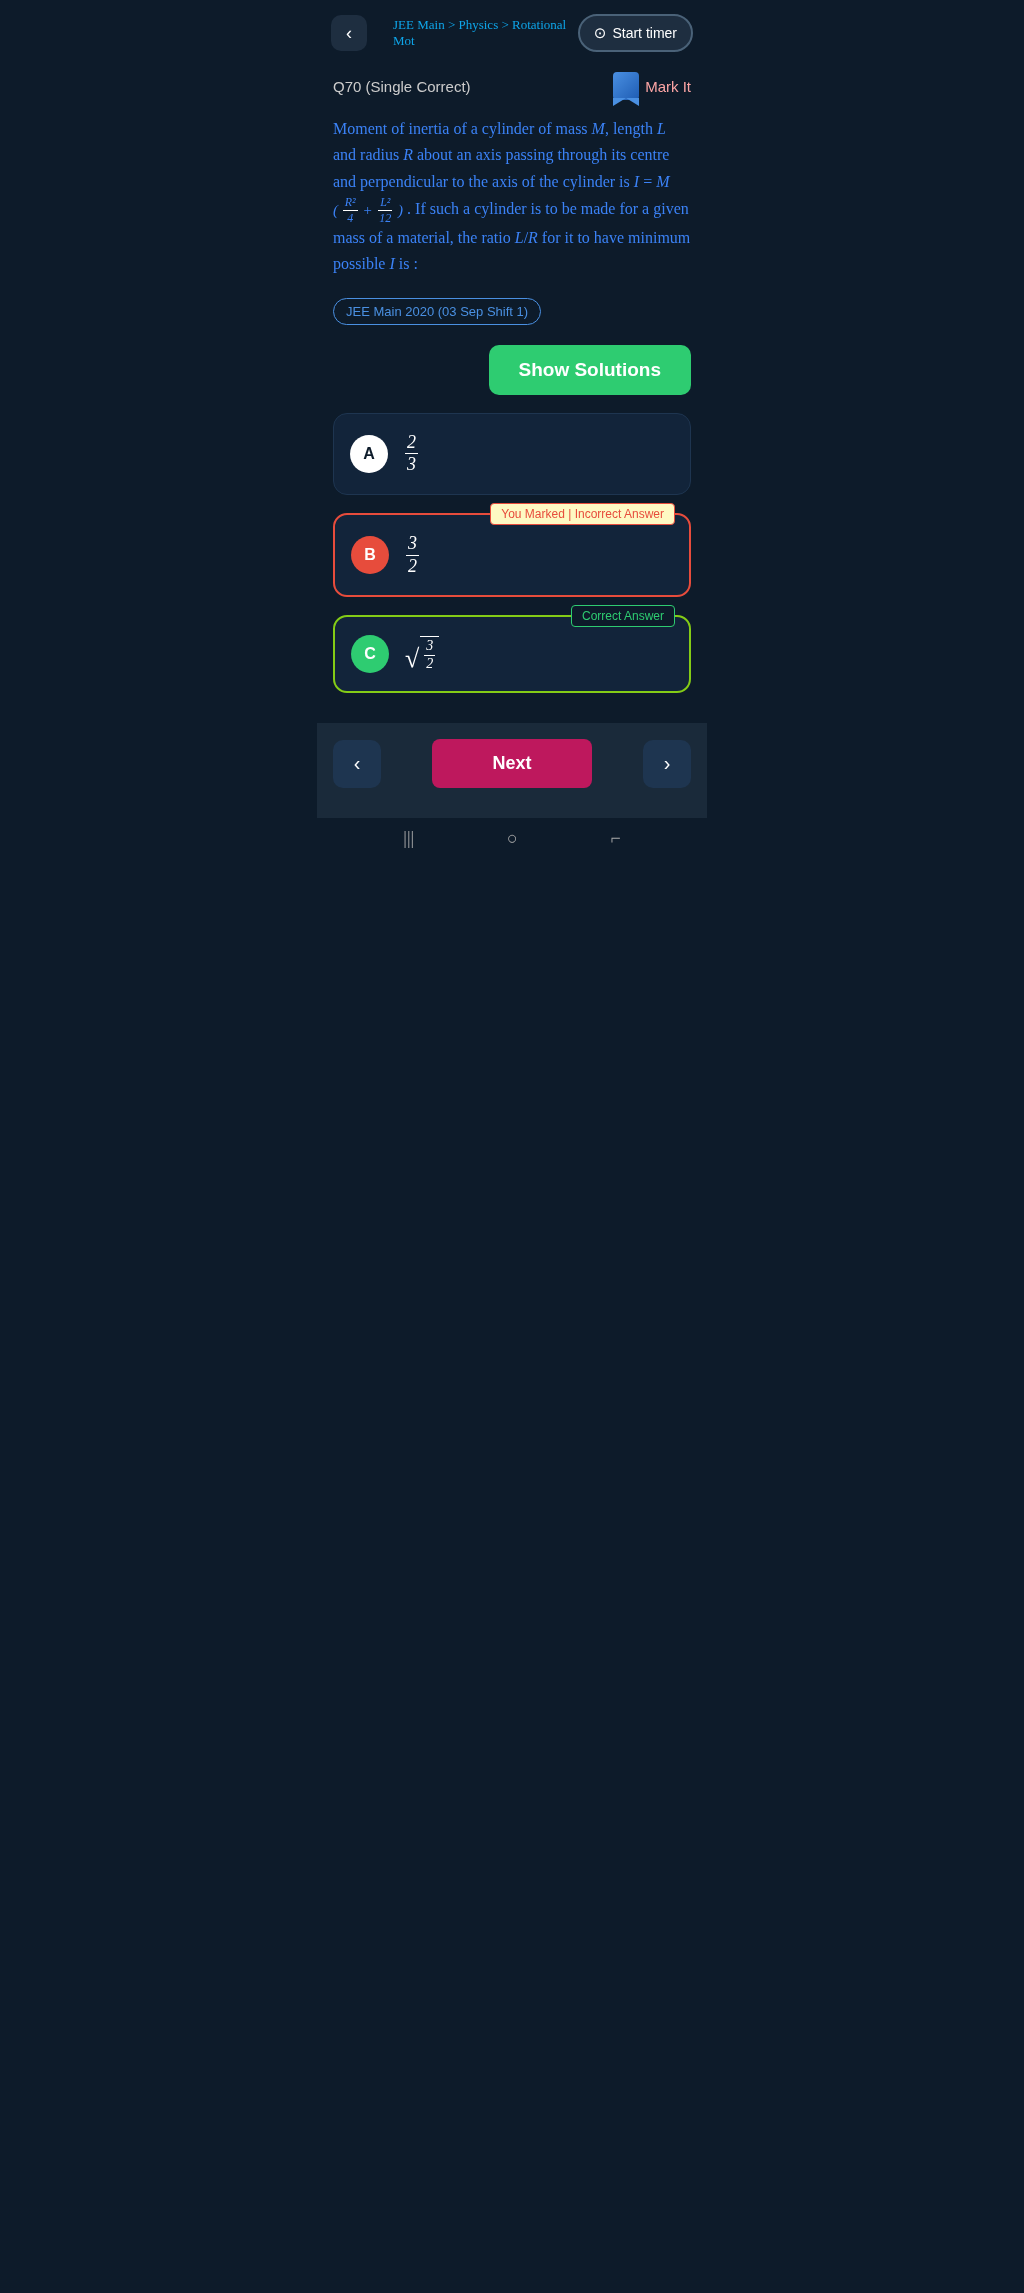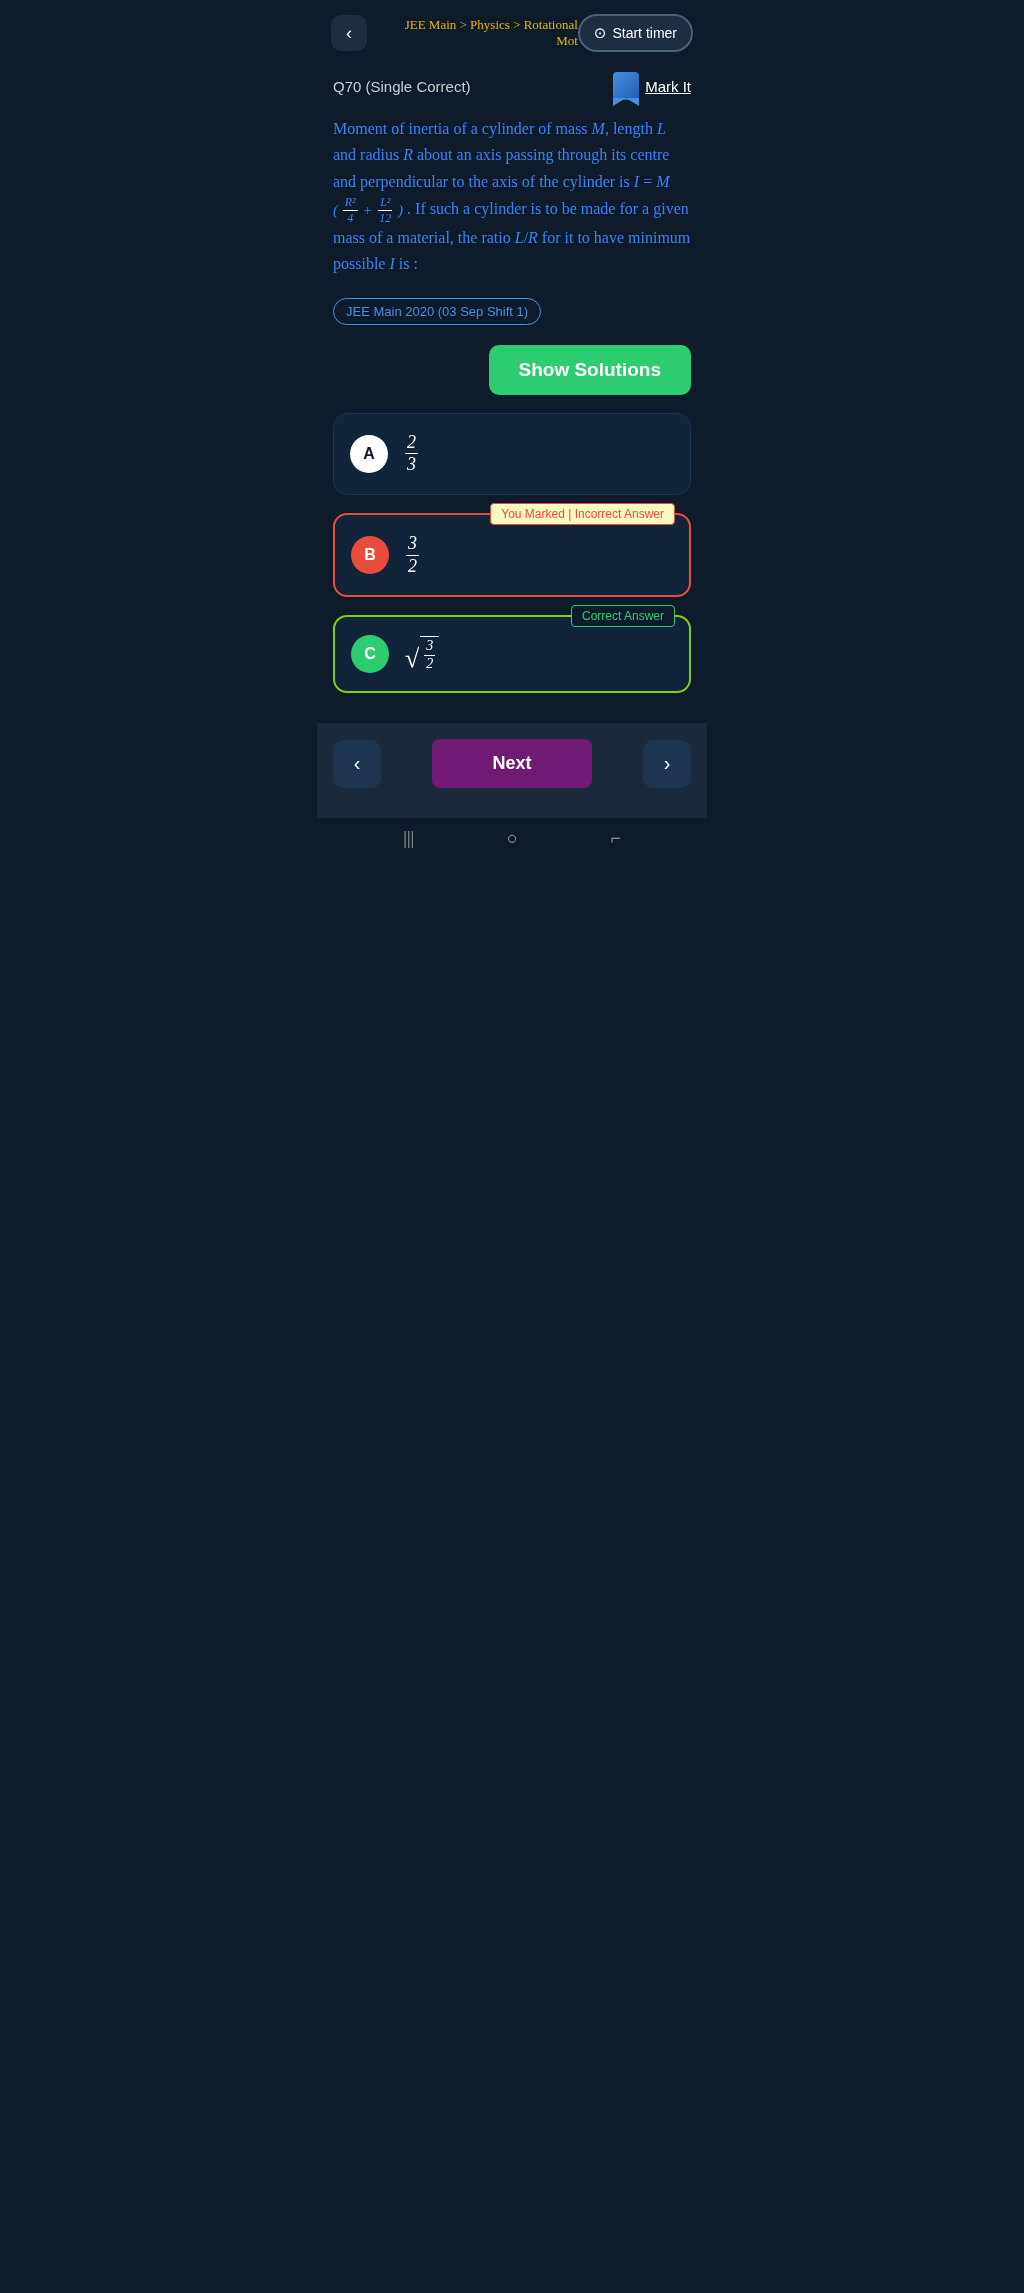--- a/index.html
+++ b/index.html
@@ -29,24 +29,23 @@
       width: 36px;
       height: 36px;
       font-size: 18px;
       cursor: pointer;
       display: flex;
       align-items: center;
       justify-content: center;
     }
     .breadcrumb {
       font-size: 13px;
-      color: #eab308;
+      color: #0ea5e9;
       flex: 1;
       margin-left: 26px;
-      text-align: right;
     }
     .timer-btn {
       background-color: #1e2e40;
       border: 2px solid #4a6278;
       border-radius: 22px;
       color: #ffffff;
       padding: 8px 14px;
       font-size: 14px;
       cursor: pointer;
       display: flex;
@@ -68,24 +67,23 @@
       font-size: 15px;
       color: #cccccc;
       font-family: Arial, sans-serif;
     }
     .mark-it-btn {
       display: flex;
       align-items: center;
       gap: 6px;
       background: none;
       border: none;
-      color: #ffffff;
+      color: #fca5a5;
       font-size: 15px;
       cursor: pointer;
-      text-decoration: underline;
     }
     .bookmark-icon {
       width: 26px;
       height: 28px;
       background: linear-gradient(135deg, #4a90e2, #1e5cb3);
       border-radius: 4px;
       display: inline-block;
       position: relative;
     }
     .bookmark-icon::after {
@@ -276,21 +274,21 @@
       color: #ffffff;
       width: 48px;
       height: 48px;
       font-size: 20px;
       cursor: pointer;
       display: flex;
       align-items: center;
       justify-content: center;
     }
     .next-btn {
-      background-color: #701a75;
+      background-color: #be185d;
       border: none;
       border-radius: 8px;
       color: #ffffff;
       font-size: 18px;
       font-weight: bold;
       padding: 14px 60px;
       cursor: pointer;
       font-family: Arial, sans-serif;
     }
 

